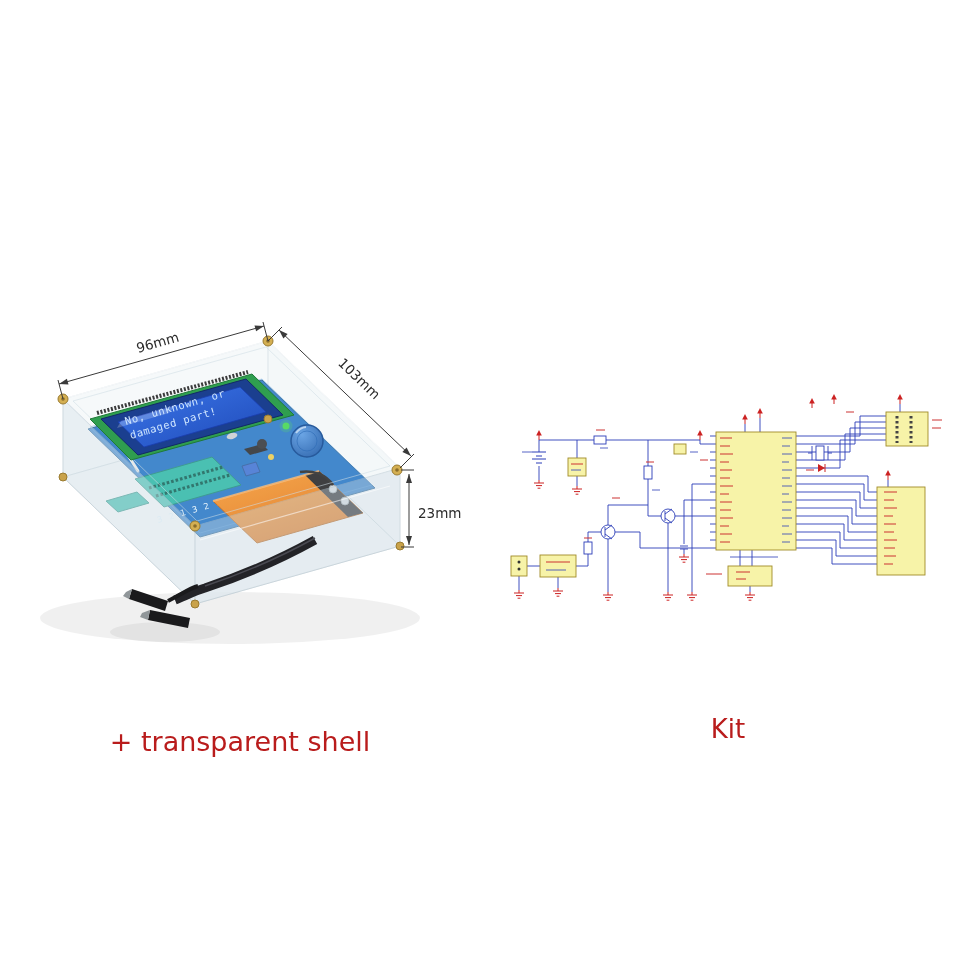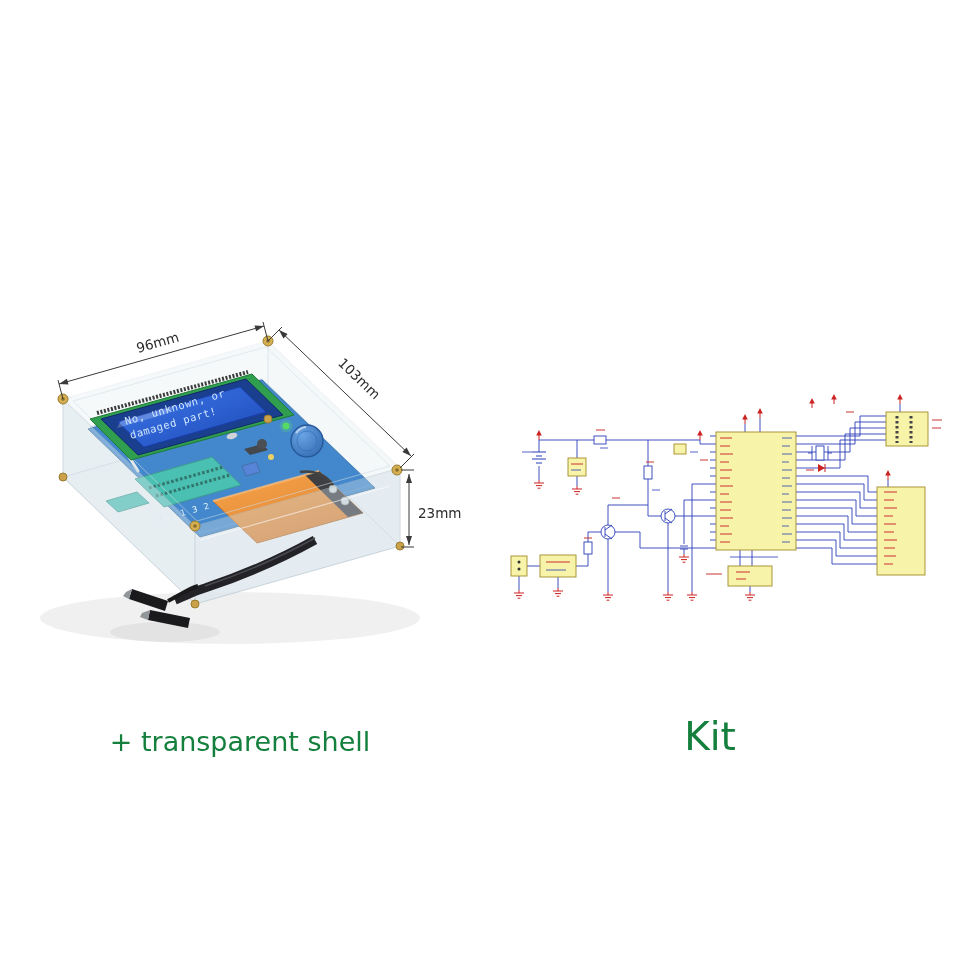--- a/index.html
+++ b/index.html
@@ -1,21 +1,21 @@
 <!DOCTYPE html>
 <html><head>
 <meta charset="utf-8">
 <style>
   html,body{margin:0;padding:0;background:#ffffff;}
   .canvas{position:relative;width:960px;height:960px;background:#ffffff;overflow:hidden;
           font-family:"DejaVu Sans",sans-serif;}
   .canvas svg{position:absolute;left:0;top:0;}
-  .caption{position:absolute;color:#15803d;text-align:center;}
+  .caption{position:absolute;color:#b91c1c;text-align:center;}
   .caption-left{left:30px;top:726px;width:420px;font-size:27px;}
-  .caption-right{left:545px;top:714px;width:330px;font-size:39px;}
+  .caption-right{left:563px;top:714px;width:330px;font-size:26px;}
 </style>
 </head>
 <body>
 
 <div class="canvas">
 
 <svg width="960" height="960" viewBox="0 0 960 960">
   <defs>
     <linearGradient id="lcdGrad" x1="0" y1="0" x2="1" y2="1">
       <stop offset="0" stop-color="#3d78ea"></stop>

